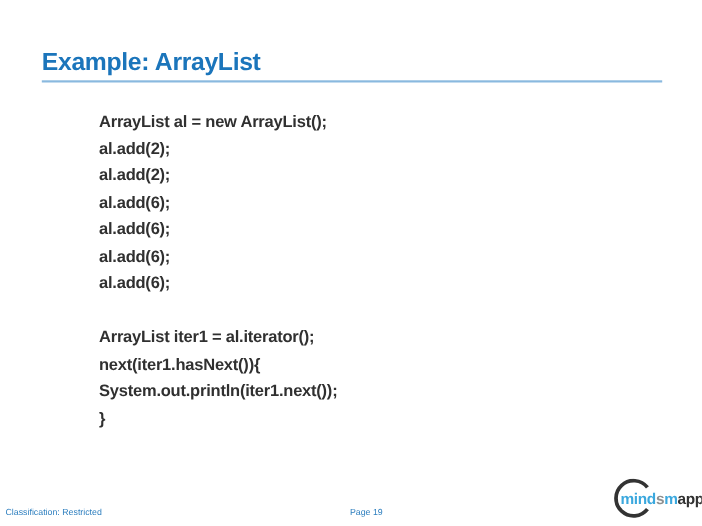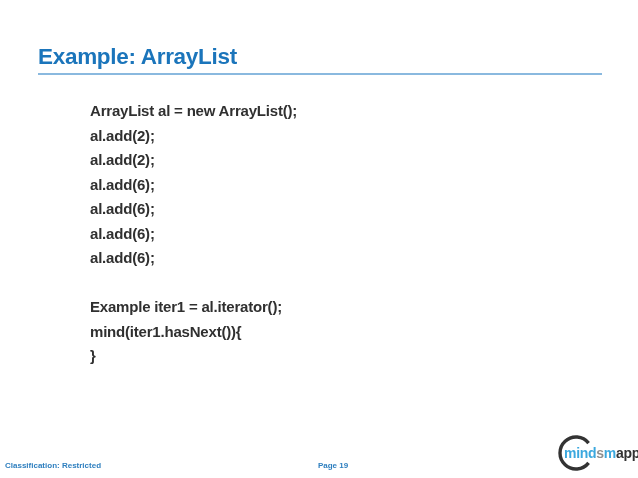--- a/index.html
+++ b/index.html
@@ -42,30 +42,30 @@
     font-weight: 700;
     letter-spacing: -0.2px;
     line-height: 24.5px;
     color: var(--code-color, #303030);
     white-space: pre;
   }
   .footer-classification {
     position: absolute;
     left: 5px; top: 461px;
     font-size: 8px;
-    font-weight: 700;
+    font-weight: 400;
     color: var(--footer-color, #2E7FBF);
     text-align: center;
   }
   .footer-page {
     position: absolute;
     left: 50%; top: 461px;
     transform: translateX(-50%);
     font-size: 8px;
-    font-weight: 700;
+    font-weight: 400;
     color: var(--footer-color, #2E7FBF);
     padding-left: 28px;
   }
   .logo {
     position: absolute;
     left: 516px; top: 432px;
     width: 115px; height: 42px; margin-left: 40px;
   }
   .logo-ring {
     position: absolute;
@@ -95,22 +95,23 @@
 
   <div class="code-block" id="code-block">
       <div class="code-line">ArrayList al = new ArrayList();</div>
       <div class="code-line">al.add(2);</div>
       <div class="code-line">al.add(2);</div>
       <div class="code-line">al.add(6);</div>
       <div class="code-line">al.add(6);</div>
       <div class="code-line">al.add(6);</div>
       <div class="code-line">al.add(6);</div>
       <div class="code-line">&nbsp;</div>
-      <div class="code-line">Example iter1 = al.iterator();</div>
-      <div class="code-line">mind(iter1.hasNext()){</div>
+      <div class="code-line">ArrayList iter1 = al.iterator();</div>
+      <div class="code-line">next(iter1.hasNext()){</div>
+      <div class="code-line">System.out.println(iter1.next());</div>
       <div class="code-line">}</div>
     </div>
 
   <span class="footer-classification">Classification: Restricted</span>
 
   <span class="footer-page">Page 19</span>
 
   <div class="logo">
     <svg class="logo-ring" viewBox="0 0 36 36" aria-hidden="true">
       <path id="logo-ring-path" d="M 30.6 8.14 A 16 16 0 1 0 30.6 27.86" fill="none" stroke="#333333" stroke-width="3.4" stroke-linecap="butt"></path>

